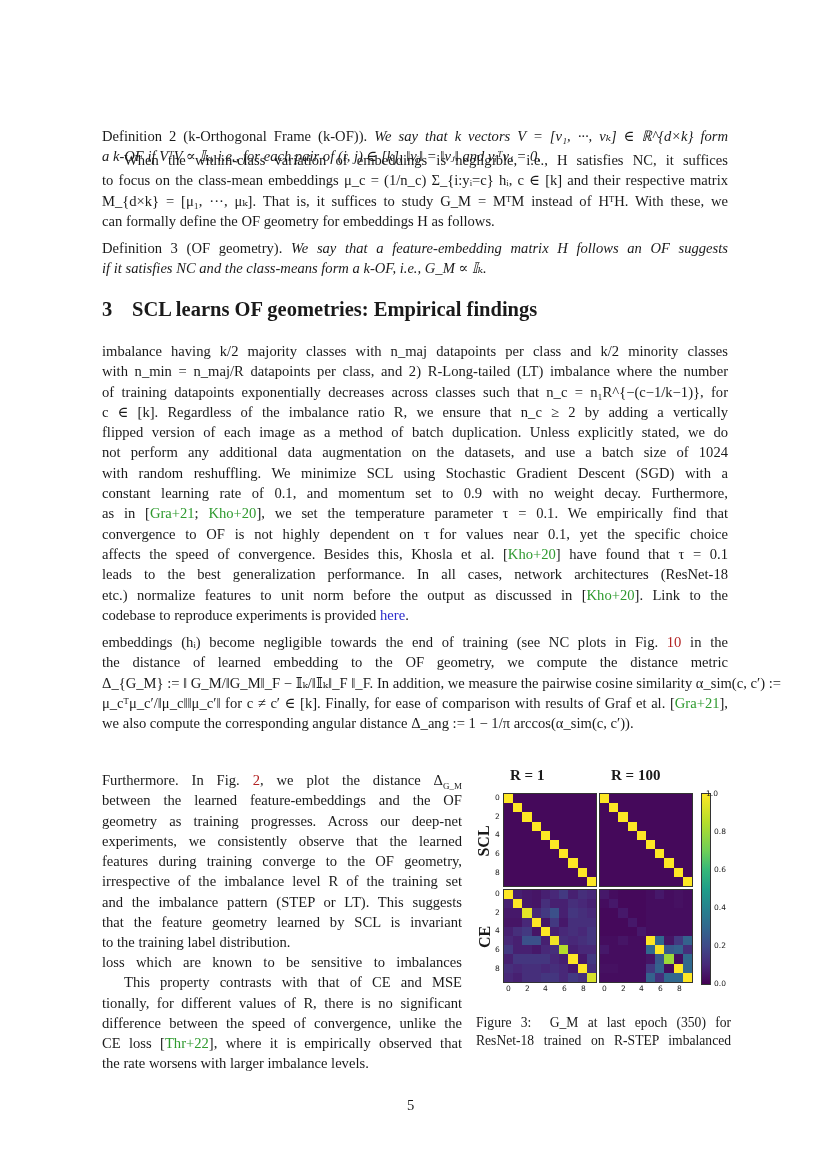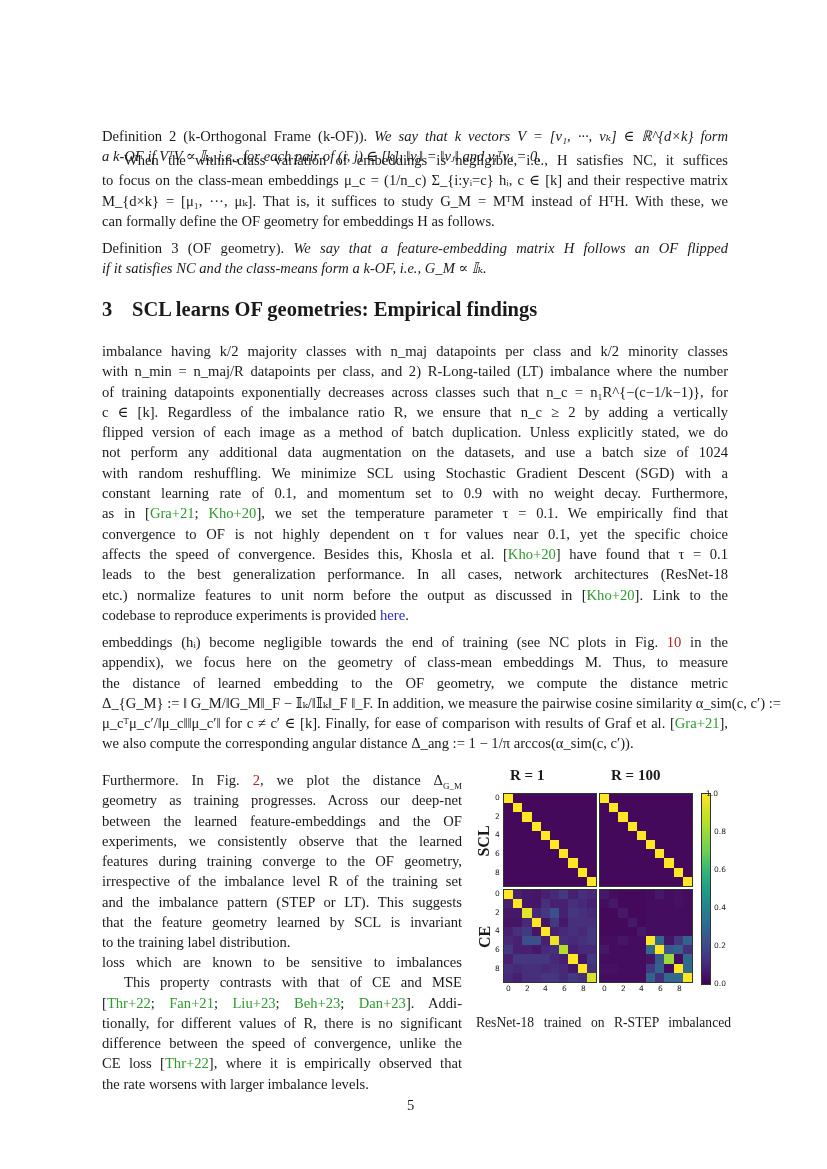--- a/index.html
+++ b/index.html
@@ -45,21 +45,21 @@
   </div>
 
   <div class="txt" style="left:102px; top:150px; width:626px; text-indent:0;">
     <span class="line" style="padding-left:22px; box-sizing:border-box;">When the within-class variation of embeddings is negligible, i.e., H satisfies NC, it suffices</span>
     <span class="line">to focus on the class-mean embeddings μ_c = (1/n_c) Σ_{i:yᵢ=c} hᵢ, c ∈ [k] and their respective matrix</span>
     <span class="line">M_{d×k} = [μ₁, ···, μₖ]. That is, it suffices to study G_M = MᵀM instead of HᵀH. With these, we</span>
     <span class="line last">can formally define the OF geometry for embeddings H as follows.</span>
   </div>
 
   <div class="txt" style="left:102px; top:238px; width:626px;">
-    <span class="line"><span class="b">Definition 3</span> <span>(OF geometry).</span> <span class="i">We say that a feature-embedding matrix H follows an OF flipped</span></span>
+    <span class="line"><span class="b">Definition 3</span> <span>(OF geometry).</span> <span class="i">We say that a feature-embedding matrix H follows an OF suggests</span></span>
     <span class="line last i">if it satisfies NC and the class-means form a k-OF, i.e., G_M ∝ 𝕀ₖ.</span>
   </div>
 
   <div class="heading">
     <span class="num">3</span><span>SCL learns OF geometries: Empirical findings</span>
   </div>
 
   <div class="txt" style="left:102px; top:341px; width:626px;">
     <span class="line">imbalance having k/2 majority classes with n_maj datapoints per class and k/2 minority classes</span>
     <span class="line">with n_min = n_maj/R datapoints per class, and 2) R-Long-tailed (LT) imbalance where the number</span>
@@ -72,43 +72,41 @@
     <span class="line">as in [<span class="cite">Gra+21</span>; <span class="cite">Kho+20</span>], we set the temperature parameter τ = 0.1. We empirically find that</span>
     <span class="line">convergence to OF is not highly dependent on τ for values near 0.1, yet the specific choice</span>
     <span class="line">affects the speed of convergence. Besides this, Khosla et al. [<span class="cite">Kho+20</span>] have found that τ = 0.1</span>
     <span class="line">leads to the best generalization performance. In all cases, network architectures (ResNet-18</span>
     <span class="line">etc.) normalize features to unit norm before the output as discussed in [<span class="cite">Kho+20</span>]. Link to the</span>
     <span class="line last">codebase to reproduce experiments is provided <span class="link">here</span>.</span>
   </div>
 
   <div class="txt" style="left:102px; top:632px; width:626px;">
     <span class="line">embeddings (hᵢ) become negligible towards the end of training (see NC plots in Fig. <span class="ref">10</span> in the</span>
-    <span class="line">appendix), we focus here on the geometry of class-mean embeddings M. Thus, to measure</span>
     <span class="line">the distance of learned embedding to the OF geometry, we compute the distance metric</span>
     <span class="line">Δ_{G_M} := ‖ G_M/‖G_M‖_F − 𝕀ₖ/‖𝕀ₖ‖_F ‖_F. In addition, we measure the pairwise cosine similarity α_sim(c, c′) :=</span>
     <span class="line">μ_cᵀμ_c′/‖μ_c‖‖μ_c′‖ for c ≠ c′ ∈ [k]. Finally, for ease of comparison with results of Graf et al. [<span class="cite">Gra+21</span>],</span>
     <span class="line last">we also compute the corresponding angular distance Δ_ang := 1 − 1/π arccos(α_sim(c, c′)).</span>
   </div>
 
   <div class="txt" style="left:102px; top:770px; width:360px;">
     <span class="line"><span class="b">Furthermore.</span> In Fig. <span class="ref">2</span>, we plot the distance Δ<sub style="font-size:9px;">G_M</sub></span>
+    <span class="line">between the learned feature-embeddings and the OF</span>
     <span class="line">geometry as training progresses. Across our deep-net</span>
-    <span class="line">between the learned feature-embeddings and the OF</span>
     <span class="line">experiments, we consistently observe that the learned</span>
     <span class="line">features during training converge to the OF geometry,</span>
     <span class="line">irrespective of the imbalance level R of the training set</span>
     <span class="line">and the imbalance pattern (STEP or LT). This suggests</span>
     <span class="line">that the feature geometry learned by SCL is invariant</span>
     <span class="line last">to the training label distribution.</span>
   </div>
 
   <div class="txt" style="left:102px; top:952px; width:360px;">
     <span class="line">loss which are known to be sensitive to imbalances</span>
     <span class="line" style="padding-left:22px; box-sizing:border-box;">This property contrasts with that of CE and MSE</span>
-    <span class="line">[<span class="cite">Thr+22</span>; <span class="cite">Fan+21</span>; <span class="cite">Liu+23</span>; <span class="cite">Beh+23</span>; <span class="cite">Dan+23</span>]. Addi-</span>
     <span class="line">tionally, for different values of R, there is no significant</span>
     <span class="line">difference between the speed of convergence, unlike the</span>
     <span class="line">CE loss [<span class="cite">Thr+22</span>], where it is empirically observed that</span>
     <span class="line last">the rate worsens with larger imbalance levels.</span>
   </div>
 
   <div>
     <div class="fig">
       <span class="coltitle" style="left:40px; top:-3px;">R = 1</span>
       <span class="coltitle" style="left:141px; top:-3px;">R = 100</span>
@@ -549,18 +547,19 @@
 
     <div class="cbar"></div>
     <span class="tick" style="left:706px; top:789px;">1.0</span>
     <span class="tick" style="left:714px; top:827px;">0.8</span>
     <span class="tick" style="left:714px; top:865px;">0.6</span>
     <span class="tick" style="left:714px; top:903px;">0.4</span>
     <span class="tick" style="left:714px; top:941px;">0.2</span>
     <span class="tick" style="left:714px; top:979px;">0.0</span>
 
     <div class="caption">
+      <span class="line"><span class="b">Figure 3:</span>&nbsp; <span class="b">G_M</span> <span>at last epoch (350) for</span></span>
       <span class="line">ResNet-18 trained on R-STEP imbalanced</span>
     </div>
   </div>
 
   <div class="pagenum">5</div>
 </div>
 
 </body></html>

